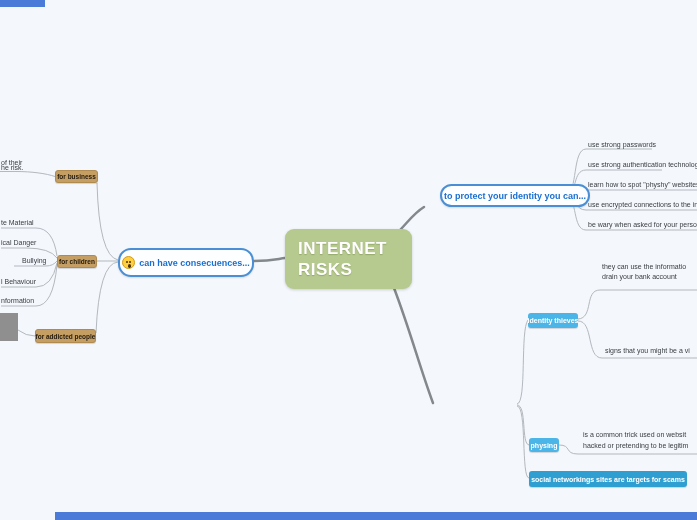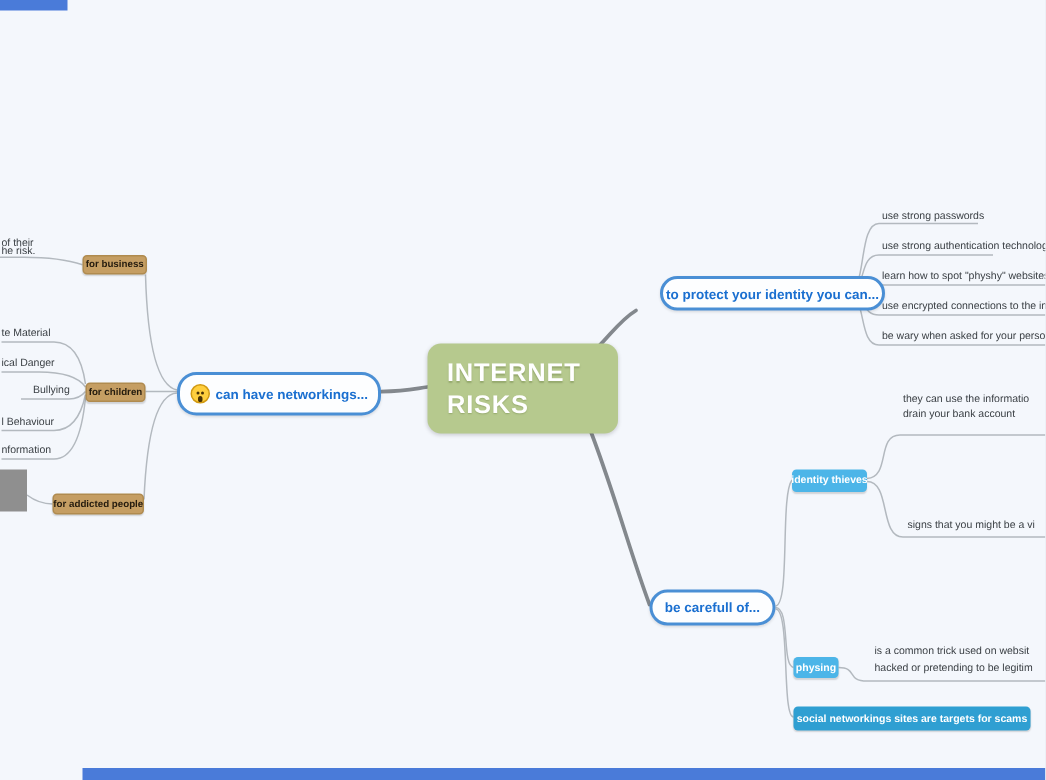--- a/index.html
+++ b/index.html
@@ -114,21 +114,21 @@
   <div class="bar bottom"></div>
 
   <div class="node center-node">INTERNET RISKS</div>
 
   <div class="node blue-node left-main">
     <span class="emoji">
       <span class="eye l"></span>
         <span class="eye r"></span>
         <span class="mouth"></span>
     </span>
-    <span>can have networkings...</span>
+    <span>can have consecuences...</span>
   </div>
 
   <div class="node tan-box biz">for business</div>
   <div class="leaf" style="left:1px;top:159px;">of their</div>
   <div class="leaf" style="left:1px;top:164px;">he risk.</div>
 
   <div class="node tan-box chi">for children</div>
   <div class="leaf" style="left:1px;top:219px;">te Material</div>
   <div class="leaf" style="left:1px;top:239px;">ical Danger</div>
   <div class="leaf" style="left:22px;top:257px;">Bullying</div>
@@ -138,21 +138,20 @@
   <div class="node tan-box add">for addicted people</div>
   <div class="img-node"></div>
 
   <div class="node blue-node protect">to protect your identity you can...</div>
   <div class="leaf" style="left:588px;top:141px;">use strong passwords</div>
   <div class="leaf" style="left:588px;top:161px;">use strong authentication technology</div>
   <div class="leaf" style="left:588px;top:181px;">learn how to spot "physhy" websites an</div>
   <div class="leaf" style="left:588px;top:201px;">use encrypted connections to the intern</div>
   <div class="leaf" style="left:588px;top:221px;">be wary when asked for your personal</div>
 
-  <div class="node blue-node careful">be carefull of...</div>
 
   <div class="node cyan-box identity">identity thieves</div>
   <div class="leaf" style="left:602px;top:263px;">they can use the informatio</div>
   <div class="leaf" style="left:602px;top:273px;">drain your bank account</div>
   <div class="leaf" style="left:605px;top:347px;">signs that you might be a vi</div>
 
   <div class="node cyan-box physing">physing</div>
   <div class="leaf" style="left:583px;top:431px;">is a common trick used on websit</div>
   <div class="leaf" style="left:583px;top:442px;">hacked or pretending to be legitim</div>
 

